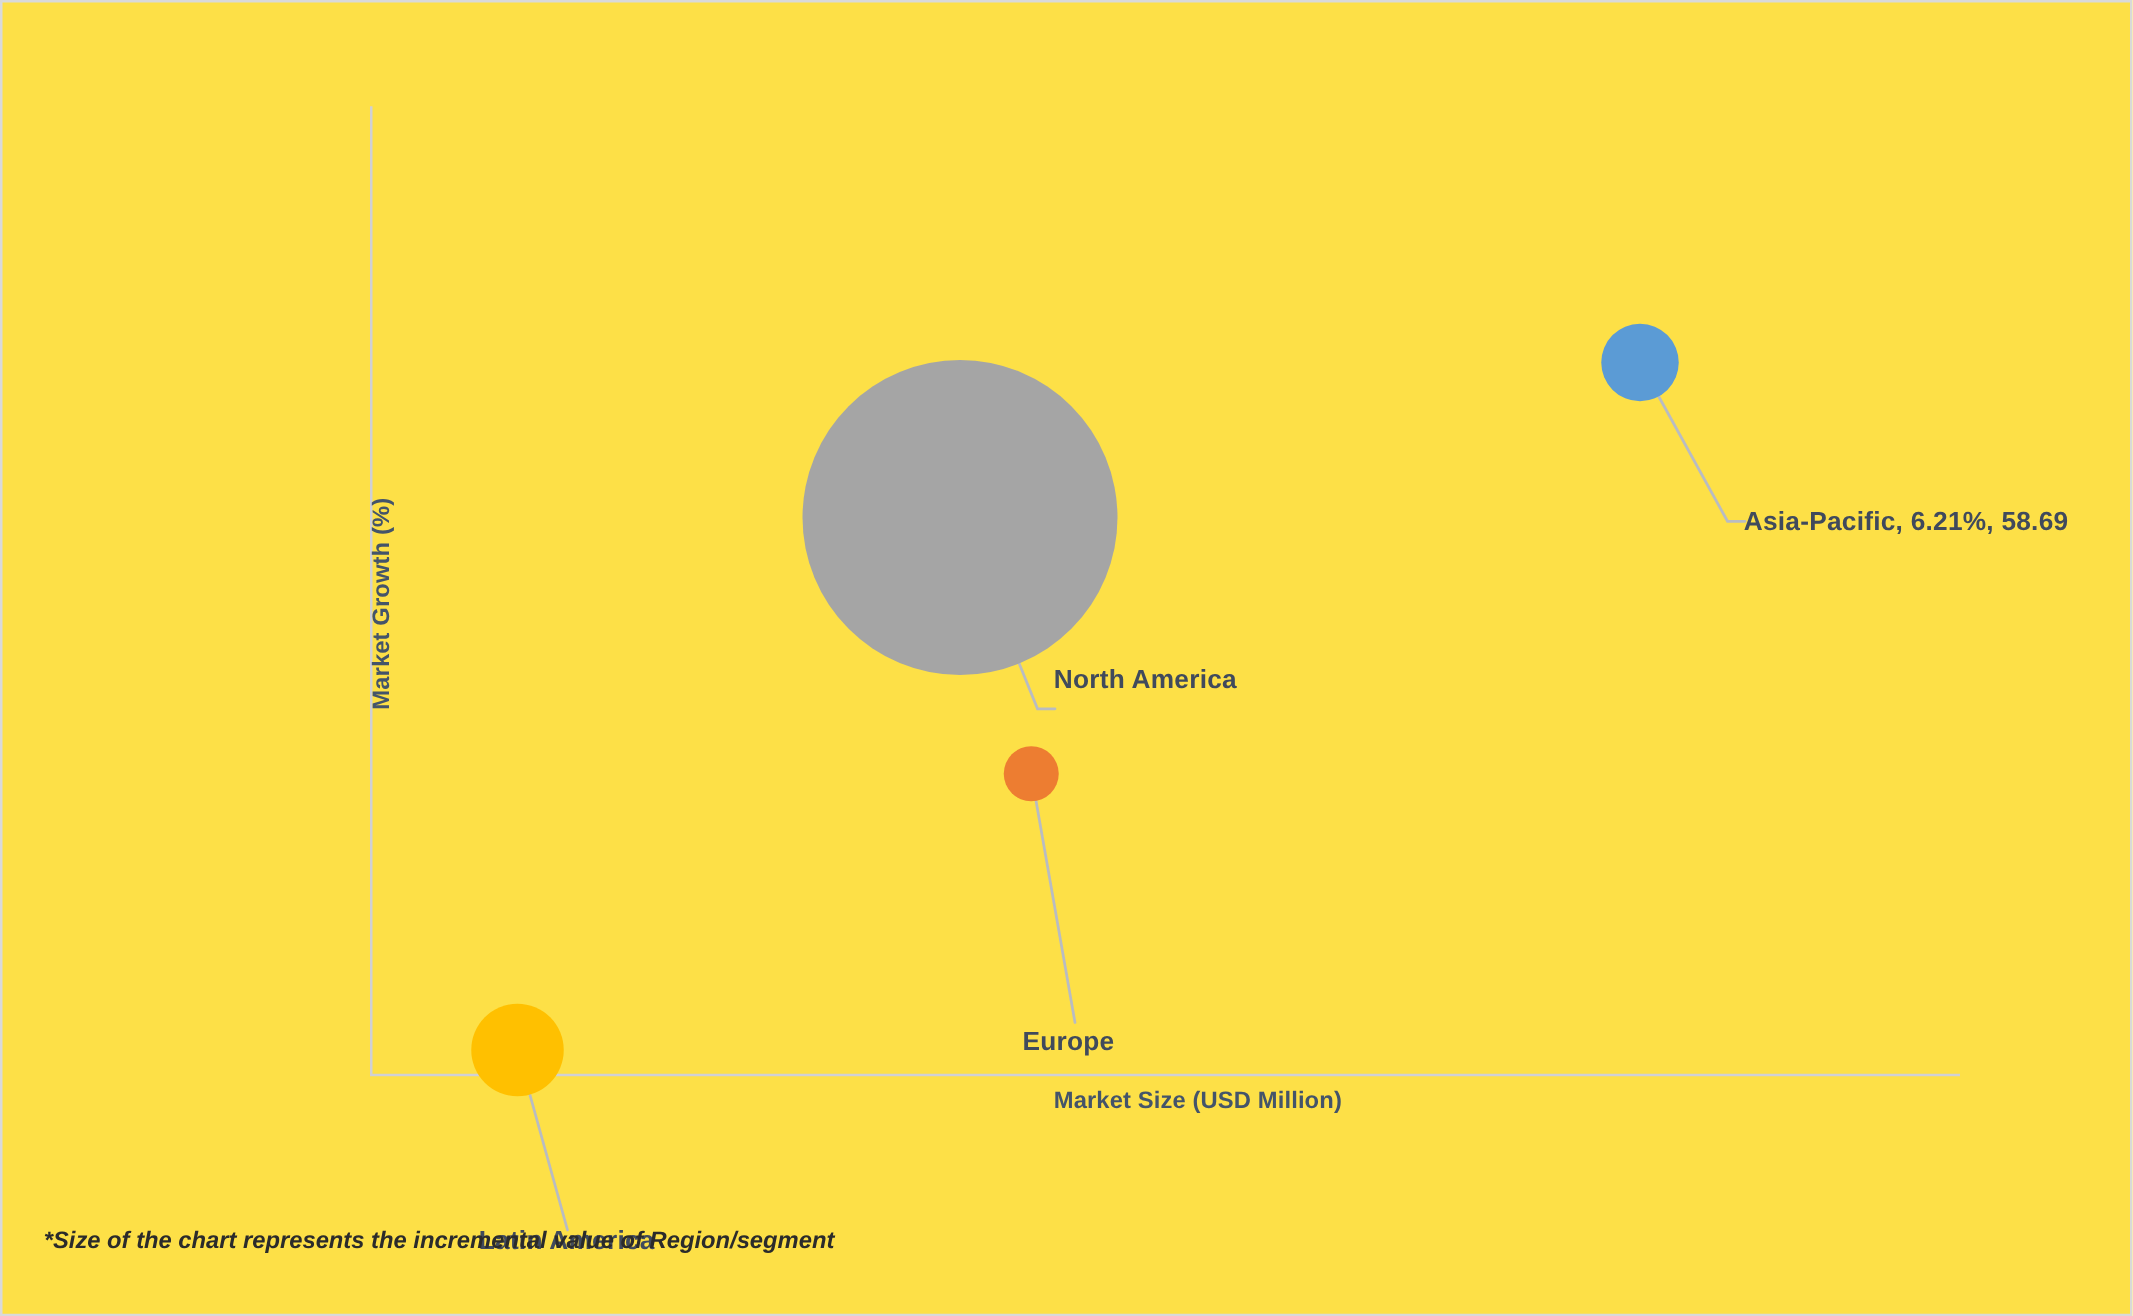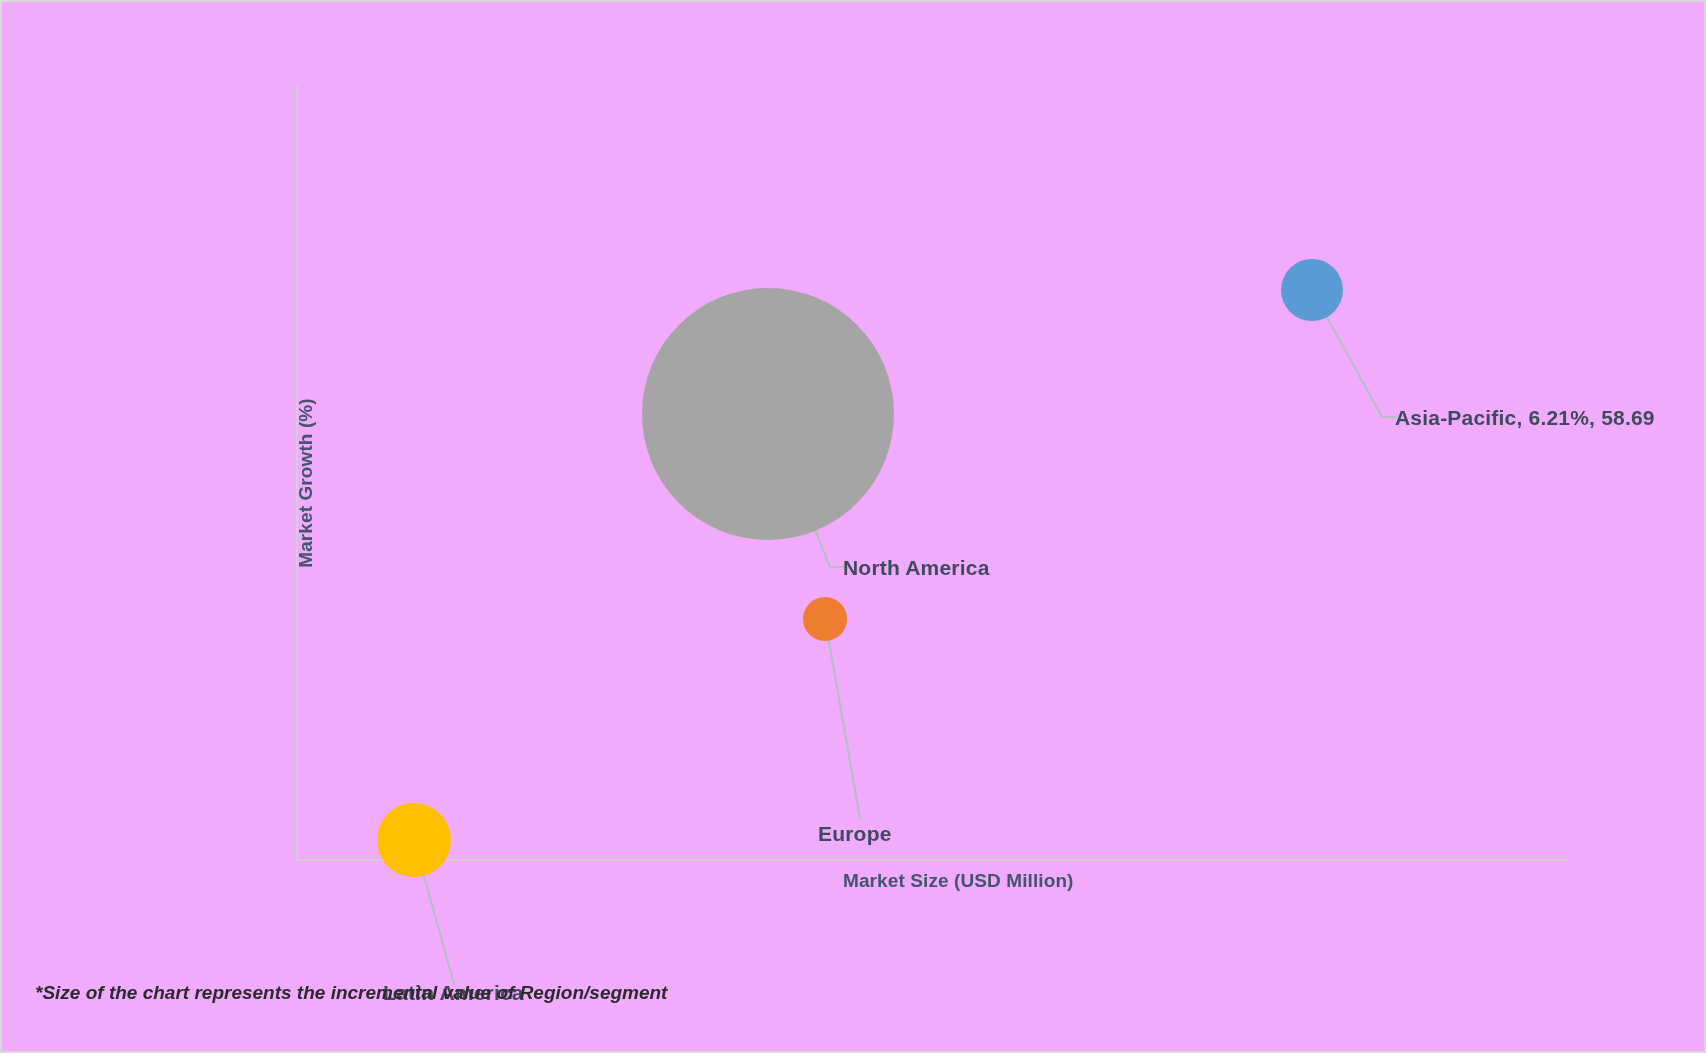--- a/index.html
+++ b/index.html
@@ -7,21 +7,21 @@
     padding: 0;
     background: #ffffff;
   }
   body {
     font-family: "Liberation Sans", sans-serif;
   }
   #page {
     position: relative;
     width: 1706px;
     height: 1053px;
-    background: #f0abfc;
+    background: #fde047;
     border: 2px solid #d9d9d9;
     box-sizing: border-box;
     overflow: hidden;
   }
   #plot {
     position: absolute;
     left: 0;
     top: 0;
     width: 1706px;
     height: 1053px;
@@ -70,21 +70,21 @@
   }
   .point-label {
     position: absolute;
     color: #404a5c;
     font-weight: bold;
     font-size: 21px;
     white-space: nowrap;
     letter-spacing: 0.2px;
   }
   #label-asia-pacific { left: 1393px; top: 404px; }
-  #label-north-america { left: 841px; top: 554px; }
+  #label-north-america { left: 841px; top: 530px; }
   #label-europe { left: 816px; top: 820px; text-align: right; }
   #label-latin-america { left: 381px; top: 979px; }
   #footnote {
     position: absolute;
     left: 33px;
     top: 980px;
     font-size: 19px;
     font-style: italic;
     font-weight: bold;
     color: #2b2b2b;

